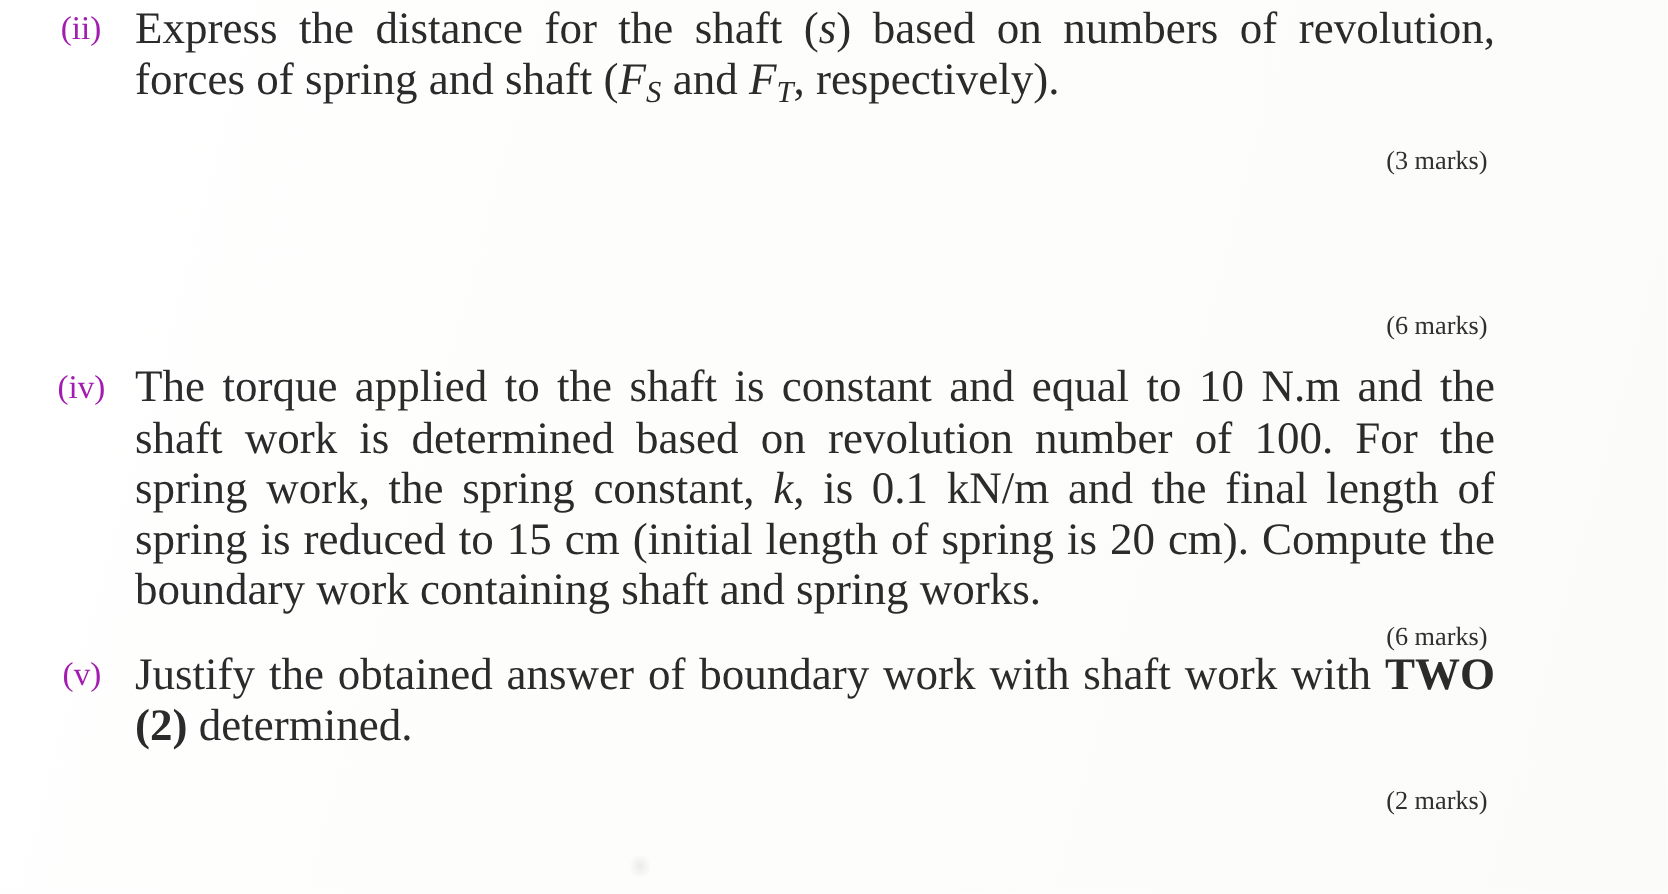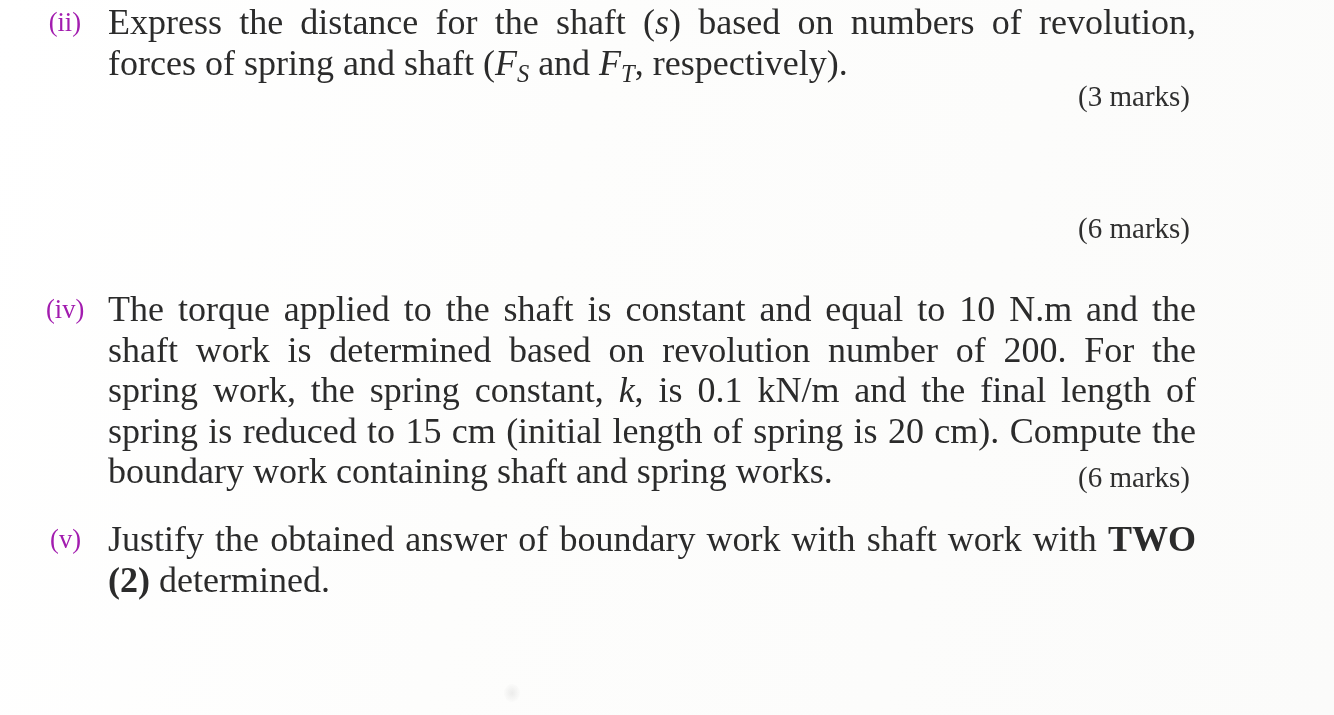--- a/index.html
+++ b/index.html
@@ -61,23 +61,24 @@
     text-justify: inter-word;
     color: #2b2b2b;
     hyphens: none;
   }
 
   .marks {
     position: absolute;
     right: 144px;
     width: 400px;
     text-align: right;
-    font-size: 29px;
+    font-size: 21px;
     line-height: 40px;
     color: #2f2f2f;
+    margin-top: 32px;
   }
 
   i, .it {
     font-style: italic;
   }
   .sub {
     font-size: 0.68em;
     vertical-align: -0.28em;
     font-style: italic;
     letter-spacing: 0;
@@ -104,24 +105,25 @@
   <div class="qitem" style="top: 2px;">
     <div class="numeral">(ii)</div>
     <div class="qbody"><span>Express the distance for the shaft (</span><i>s</i><span>) based on numbers of revolution, forces of spring and shaft (</span><i>F</i><span class="sub">S</span><span> and </span><i>F</i><span class="sub">T</span><span>, respectively).</span></div>
   </div>
   <div class="marks" style="top: 76px;">(3 marks)</div>
 
   <div class="marks" style="top: 208px;">(6 marks)</div>
 
   <div class="qitem" style="top: 289px;">
     <div class="numeral">(iv)</div>
-    <div class="qbody"><span>The torque applied to the shaft is constant and equal to 10 N.m and the shaft work is determined based on revolution number of 200. For the spring work, the spring constant, </span><i>k</i><span>, is 0.1 kN/m and the final length of spring is reduced to 15 cm (initial length of spring is 20 cm). Compute the boundary work containing shaft and spring works.</span></div>
+    <div class="qbody"><span>The torque applied to the shaft is constant and equal to 10 N.m and the shaft work is determined based on revolution number of 100. For the spring work, the spring constant, </span><i>k</i><span>, is 0.1 kN/m and the final length of spring is reduced to 15 cm (initial length of spring is 20 cm). Compute the boundary work containing shaft and spring works.</span></div>
   </div>
   <div class="marks" style="top: 457px;">(6 marks)</div>
 
   <div class="qitem" style="top: 519px;">
     <div class="numeral">(v)</div>
     <div class="qbody"><span>Justify the obtained answer of boundary work with shaft work with </span><span class="bold">TWO (2)</span><span> determined.</span></div>
   </div>
+  <div class="marks" style="top: 588px;">(2 marks)</div>
 
   <div class="smudge" style="left: 504px; top: 684px;"></div>
 
 </div>
 
 </body></html>

